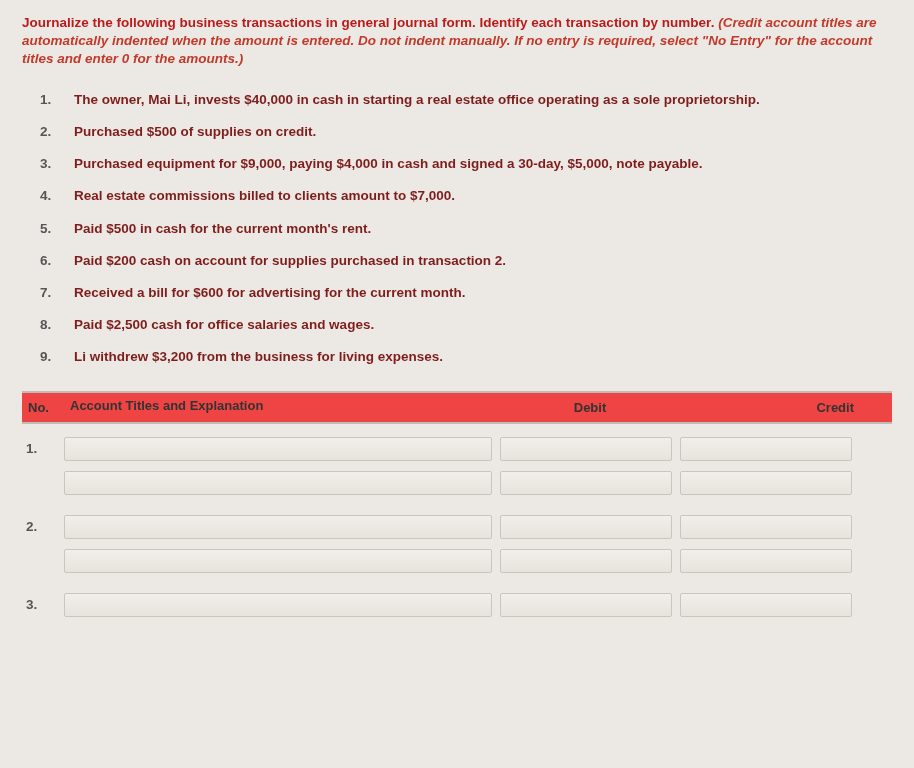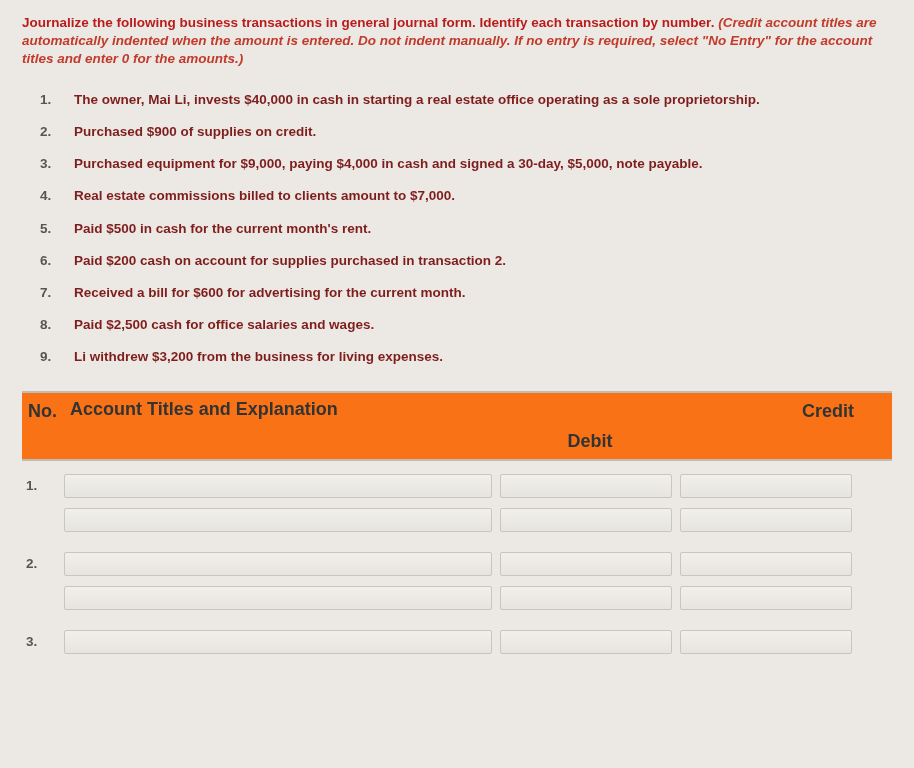--- a/index.html
+++ b/index.html
@@ -24,30 +24,30 @@
   .tx-list { margin: 22px 0 24px 18px; }
   .tx-list .row { display: flex; margin-bottom: 14px; }
   .tx-list .num { width: 34px; font-weight: 700; color: #555; flex: 0 0 34px; }
   .tx-list .txt { flex: 1; color: #7f1d1d; font-weight: 600; }
 
   .grid {
     margin-top: 6px;
   }
   .hdr {
     display: flex;
-    background: #f97316;
+    background: #ef4444;
     border-top: 2px solid #bfbdb8;
     border-bottom: 2px solid #bfbdb8;
     font-weight: 700;
     color: #333;
-    font-size: 18px;
+    font-size: 13px;
   }
   .hdr .c-no    { width: 42px;  padding: 6px 6px; }
   .hdr .c-acct  { width: 436px; padding: 4px 6px; }
-  .hdr .c-debit { width: 180px; padding: 6px 6px; text-align: center; margin-top: 30px; }
+  .hdr .c-debit { width: 180px; padding: 6px 6px; text-align: center; }
   .hdr .c-credit{ width: 180px; padding: 6px 6px; text-align: right; }
 
   .entry-row { display: flex; align-items: center; height: 30px; margin-top: 4px; }
   .entry-row.first { margin-top: 10px; }
   .c-no-cell { width: 42px; font-weight: 700; color: #555; padding-left: 4px; }
   .c-acct-cell { width: 436px; padding-right: 8px; }
   .c-debit-cell, .c-credit-cell { width: 180px; padding-right: 8px; }
 
   .inp {
     width: 100%;
@@ -65,21 +65,21 @@
   <span class="main">Journalize the following business transactions in general journal form. Identify each transaction by number. </span><span class="red">(Credit account titles are automatically indented when the amount is entered. Do not indent manually. If no entry is required, select "No Entry" for the account titles and enter 0 for the amounts.)</span>
 </div>
 
 <div class="tx-list">
   <div class="row">
       <div class="num">1.</div>
       <div class="txt">The owner, Mai Li, invests $40,000 in cash in starting a real estate office operating as a sole proprietorship.</div>
     </div>
   <div class="row">
       <div class="num">2.</div>
-      <div class="txt">Purchased $900 of supplies on credit.</div>
+      <div class="txt">Purchased $500 of supplies on credit.</div>
     </div>
   <div class="row">
       <div class="num">3.</div>
       <div class="txt">Purchased equipment for $9,000, paying $4,000 in cash and signed a 30-day, $5,000, note payable.</div>
     </div>
   <div class="row">
       <div class="num">4.</div>
       <div class="txt">Real estate commissions billed to clients amount to $7,000.</div>
     </div>
   <div class="row">

